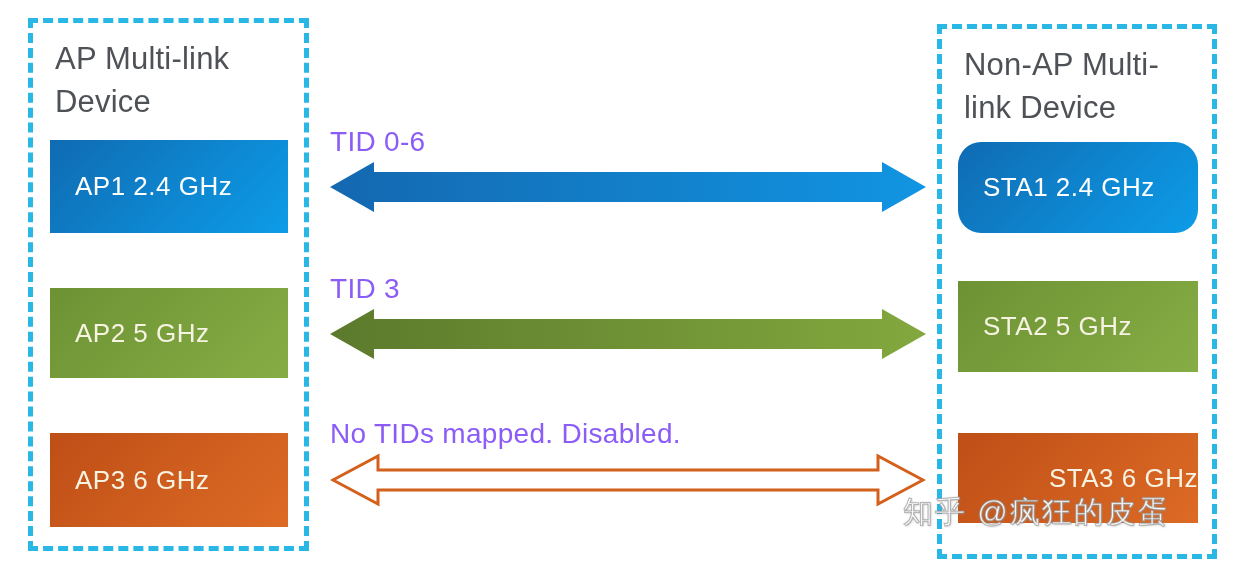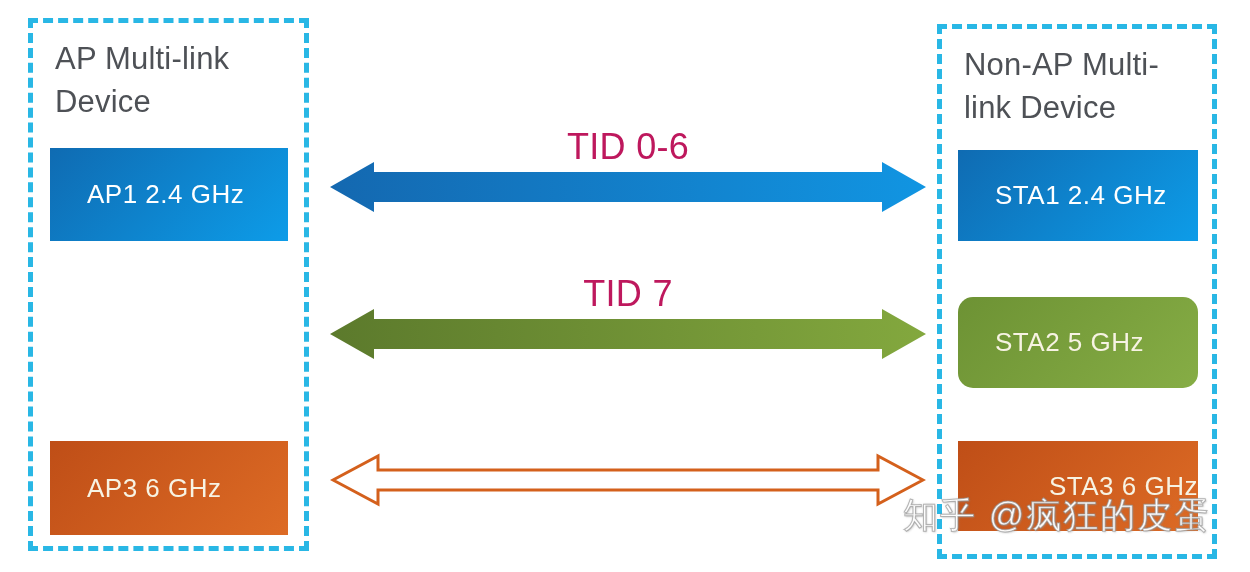--- a/index.html
+++ b/index.html
@@ -17,47 +17,46 @@
   .panel-left  { left:28px;  top:18px; width:281px; height:533px; }
   .panel-right { left:937px; top:24px; width:280px; height:535px; }
   .device-title {
     padding:14px 16px 0 22px;
     font-size:31px; line-height:1.40; letter-spacing:0.2px;
     color:#4e5156;
   }
   .node {
     position:absolute;
     display:flex; align-items:center;
-    padding-left:37px;
+    padding-left:25px;
     font-size:26px; letter-spacing:0.5px;
     color:#ffffff;
-    margin-top:8px;
   }
   .node-ap1  { left:50px;  top:140px; width:238px; height:93px; }
   .node-ap2  { left:50px;  top:288px; width:238px; height:90px; }
   .node-ap3  { left:50px;  top:433px; width:238px; height:94px; }
-  .node-sta1 { left:958px; top:142px; width:240px; height:91px; }
-  .node-sta2 { left:958px; top:289px; width:240px; height:91px;border-radius:15px; }
+  .node-sta1 { left:958px; top:142px; width:240px; height:91px;border-radius:23px; }
+  .node-sta2 { left:958px; top:281px; width:240px; height:91px; }
   .node-sta3 { left:958px; top:433px; width:240px; height:90px;justify-content:flex-end; }
   .link-label {
     position:absolute; left:330px; width:596px;
-    text-align:center;
-    font-size:36px; letter-spacing:0.3px;
-    color:#be185d;
+    text-align:left;
+    font-size:28px; letter-spacing:0.3px;
+    color:#8b5cf6;
   }
   .link-label-0 { top:126px; }
   .link-label-1 { top:273px; }
   .link-label-2 { top:418px; }
   .arrow-svg { position:absolute; left:330px; display:block; }
   .arrow-0 { top:161px; }
   .arrow-1 { top:308px; }
   .arrow-2 { top:452px; }
   .watermark {
     position:absolute; left:903px; top:492px; z-index:5;
-    font-size:35px; letter-spacing:2px;
+    font-size:30px; letter-spacing:2px;
     color:rgba(255,255,255,0.96);
     -webkit-text-stroke:1px rgba(140,140,140,0.6);
     text-shadow:0 0 2px rgba(150,150,150,0.55), 1px 1px 2px rgba(150,150,150,0.45);
     white-space:nowrap;
   }
 </style>
 </head>
 <body>
 
 <div class="canvas">
@@ -65,20 +64,23 @@
   <div class="panel panel-left">
     <div class="device-title">AP Multi-link Device</div>
   </div>
 
   <div class="panel panel-right">
     <div class="device-title">Non-AP Multi-link Device</div>
   </div>
 
   <div class="node node-ap1" style="background: linear-gradient(135deg, rgb(15, 107, 178) 0%, rgb(13, 156, 232) 100%); color: rgb(255, 255, 255);">
     <span>AP1 2.4 GHz</span>
+  </div>
+  <div class="node node-ap2" style="background: linear-gradient(135deg, rgb(109, 146, 52) 0%, rgb(134, 173, 69) 100%); color: rgb(247, 243, 227);">
+    <span>AP2 5 GHz</span>
   </div>
   <div class="node node-ap3" style="background: linear-gradient(135deg, rgb(191, 78, 23) 0%, rgb(221, 107, 37) 100%); color: rgb(247, 243, 227);">
     <span>AP3 6 GHz</span>
   </div>
 
   <div class="node node-sta1" style="background: linear-gradient(135deg, rgb(15, 107, 178) 0%, rgb(13, 156, 232) 100%); color: rgb(255, 255, 255);">
     <span>STA1 2.4 GHz</span>
   </div>
   <div class="node node-sta2" style="background: linear-gradient(135deg, rgb(109, 146, 52) 0%, rgb(134, 173, 69) 100%); color: rgb(247, 243, 227);">
     <span>STA2 5 GHz</span>
@@ -91,30 +93,31 @@
   <svg class="arrow-svg arrow-0" width="596" height="52" viewBox="0 0 596 52" aria-hidden="true">
     <defs>
       <linearGradient id="grad-link-0" x1="0" y1="0" x2="1" y2="0">
         <stop offset="0" stop-color="#1468b0"></stop>
         <stop offset="1" stop-color="#1195e2"></stop>
       </linearGradient>
     </defs>
     <polygon points="0,26 44,1 44,11 552,11 552,1 596,26 552,51 552,41 44,41 44,51" fill="url(#grad-link-0)"></polygon>
   </svg>
 
-  <div class="link-label link-label-1">TID 7</div>
+  <div class="link-label link-label-1">TID 3</div>
   <svg class="arrow-svg arrow-1" width="596" height="52" viewBox="0 0 596 52" aria-hidden="true">
     <defs>
       <linearGradient id="grad-link-1" x1="0" y1="0" x2="1" y2="0">
         <stop offset="0" stop-color="#5c7a2c"></stop>
         <stop offset="1" stop-color="#83a83e"></stop>
       </linearGradient>
     </defs>
     <polygon points="0,26 44,1 44,11 552,11 552,1 596,26 552,51 552,41 44,41 44,51" fill="url(#grad-link-1)"></polygon>
   </svg>
 
+  <div class="link-label link-label-2">No TIDs mapped. Disabled.</div>
   <svg class="arrow-svg arrow-2" width="596" height="56" viewBox="0 0 596 56" aria-hidden="true">
     <polygon points="3,28 48,4 48,18 548,18 548,4 593,28 548,52 548,38 48,38 48,52" fill="#ffffff" stroke-width="3" stroke-linejoin="miter" stroke="#d4601c"></polygon>
   </svg>
 
   <div class="watermark">知乎 @疯狂的皮蛋</div>
 
 </div>
 
 </body></html>

